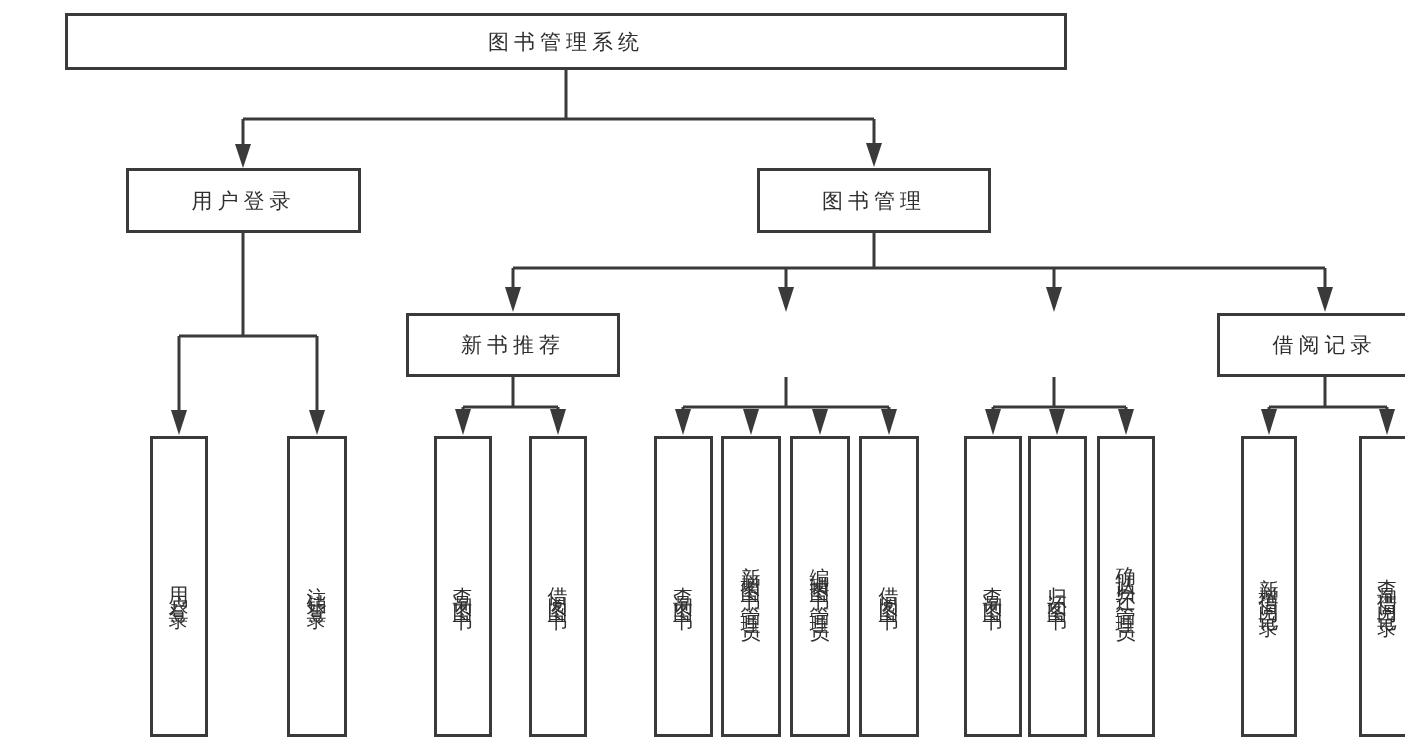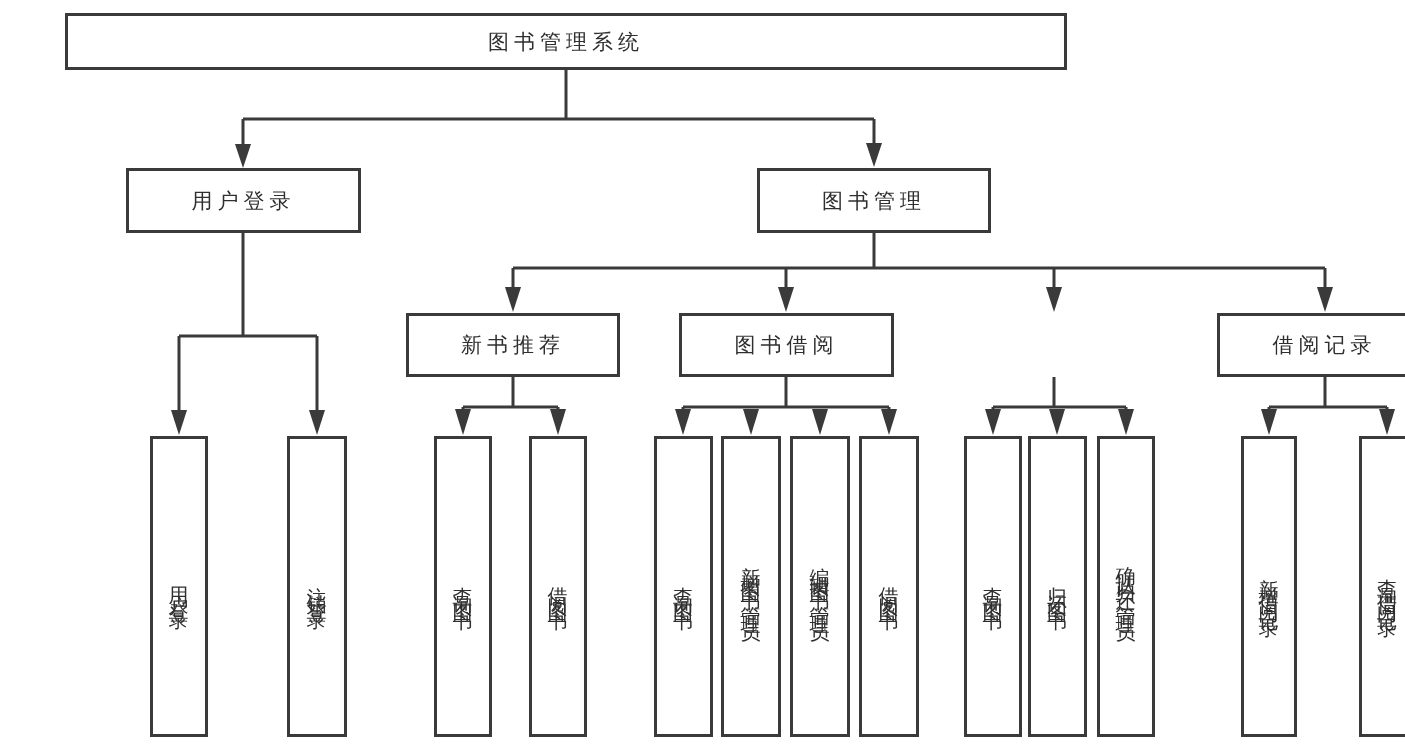--- a/index.html
+++ b/index.html
@@ -100,23 +100,20 @@
   <div class="box" style="left:82px; top:168px; width:235px; height:65px">
     <span class="hlabel">用户登录</span>
   </div>
   <div class="box" style="left:713px; top:168px; width:234px; height:65px">
     <span class="hlabel">图书管理</span>
   </div>
 
   <div class="box" style="left:362px; top:313px; width:214px; height:64px">
     <span class="hlabel">新书推荐</span>
   </div>
-  <div class="box" style="left:635px; top:313px; width:215px; height:64px">
-    <span class="hlabel">图书借阅</span>
-  </div>
   <div class="box" style="left:1173px; top:313px; width:215px; height:64px">
     <span class="hlabel">借阅记录</span>
   </div>
 
   <div class="box" style="left:106px; top:436px; width:58px; height:301px">
     <span class="vtext">用户登录</span>
   </div>
   <div class="box" style="left:243px; top:436px; width:60px; height:301px">
     <span class="vtext">注销登录</span>
   </div>

